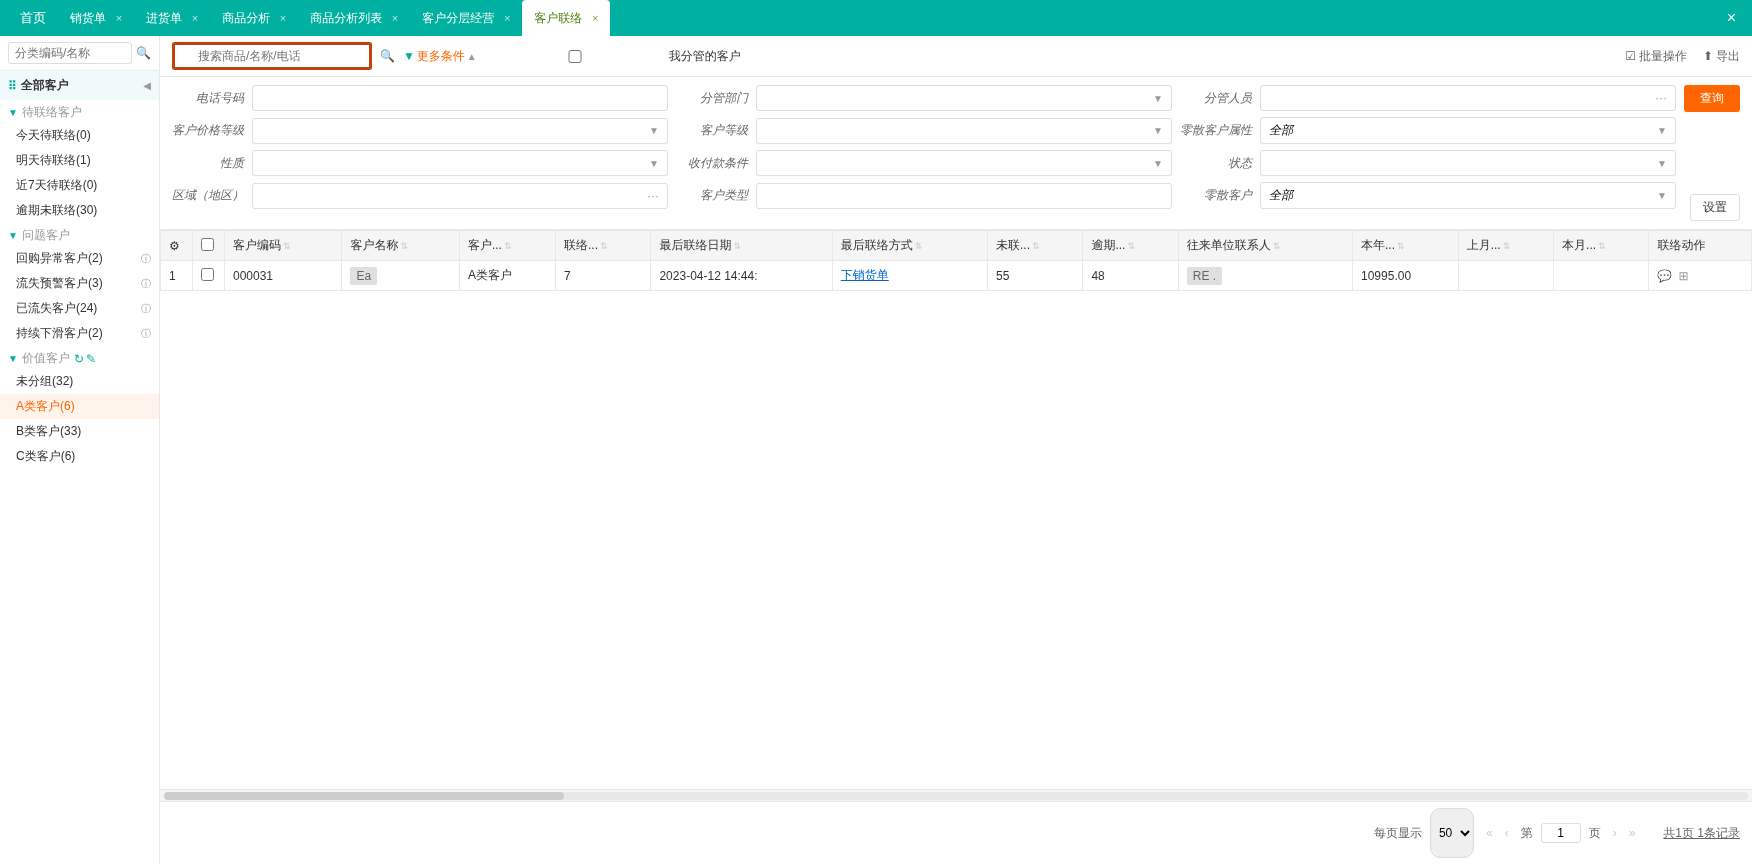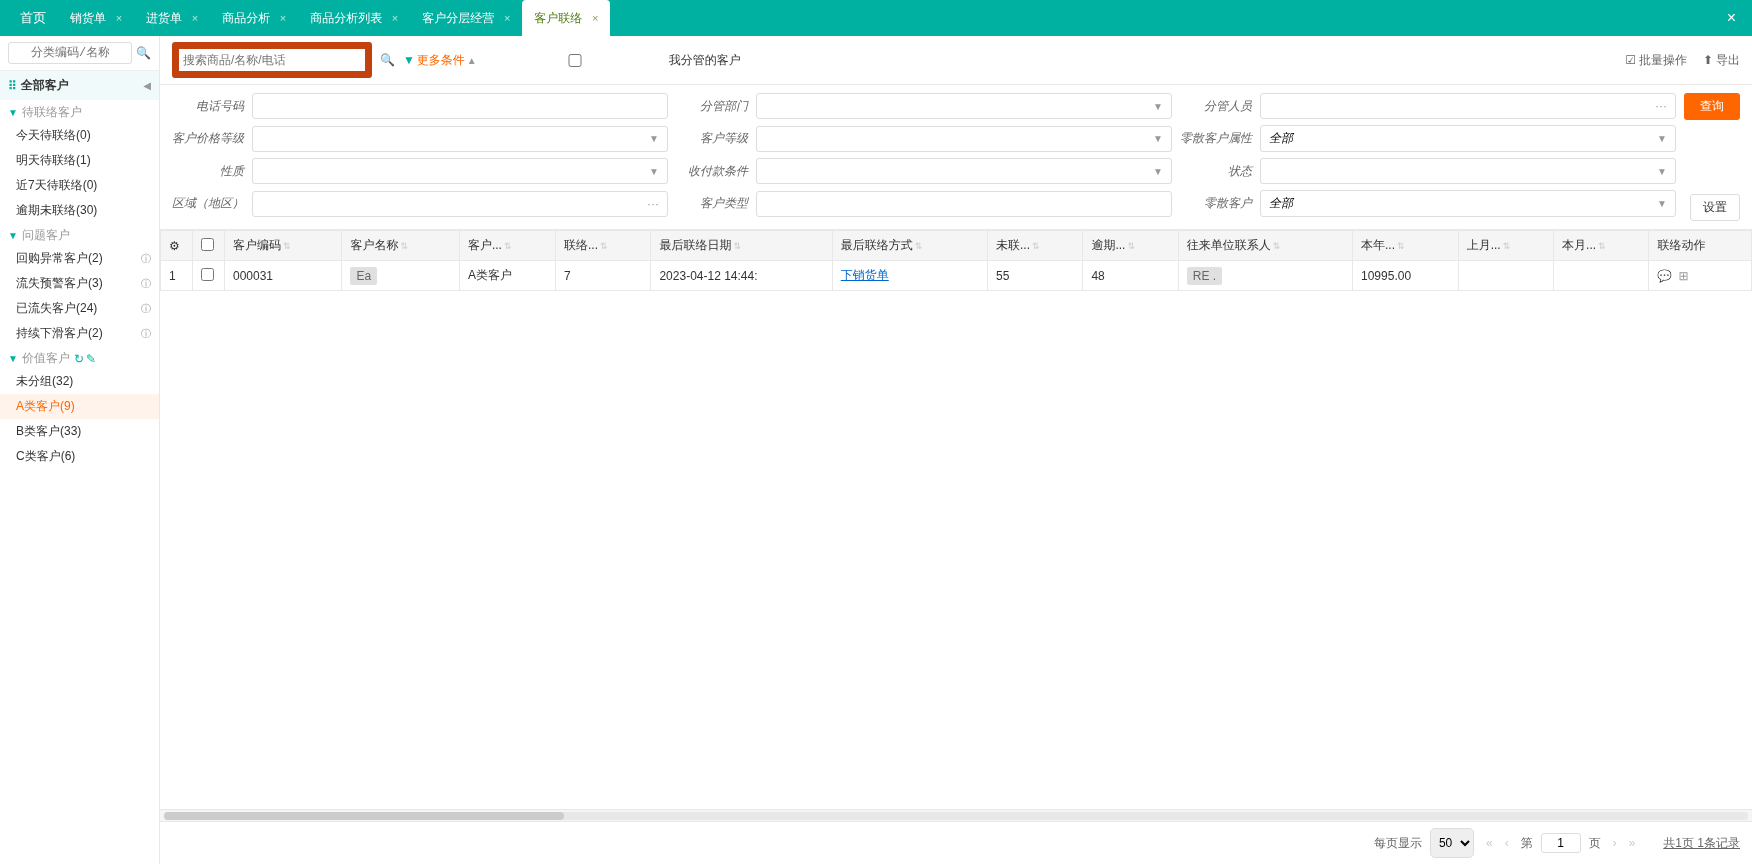--- a/index.html
+++ b/index.html
@@ -13,50 +13,50 @@
     .top-nav .home { font-size: 13px; }
     .top-nav .spacer { flex: 1; }
     .top-nav .close-btn { color: #fff; font-size: 16px; cursor: pointer; padding: 0 8px; }
 
     
     .main { display: flex; height: calc(864px - 36px); }
 
     
     .sidebar { width: 160px; background: #fff; border-right: 1px solid #e8e8e8; overflow-y: auto; flex-shrink: 0; }
     .sidebar-search { padding: 6px 8px; display: flex; align-items: center; border-bottom: 1px solid #eee; }
-    .sidebar-search input { border: 1px solid #ddd; border-radius: 3px; padding: 3px 22px; width: 100%; outline: none; font-size: 12px; font-family: Liberation Mono, monospace; }
+    .sidebar-search input { border: 1px solid #ddd; border-radius: 3px; padding: 3px 6px; width: 100%; outline: none; font-size: 12px; }
     .sidebar-search .search-icon { margin-left: 4px; color: #00b0a0; cursor: pointer; }
     .sidebar-section-header { display: flex; align-items: center; padding: 6px 8px; background: #f0fafa; cursor: pointer; }
     .sidebar-section-header .dots { margin-right: 4px; color: #00b0a0; font-weight: bold; }
     .sidebar-section-header .label { font-weight: bold; color: #333; flex: 1; font-family: Liberation Serif, serif; }
     .sidebar-section-header .collapse-btn { color: #999; font-size: 10px; }
     .sidebar-group-label { padding: 4px 8px 2px 8px; color: #999; font-size: 11px; display: flex; align-items: center; cursor: pointer; }
     .sidebar-group-label .arrow { margin-right: 4px; font-size: 10px; color: #00b0a0; }
     .sidebar-item { padding: 4px 8px 4px 16px; color: #333; cursor: pointer; display: flex; align-items: center; justify-content: space-between; }
     .sidebar-item.active { background: #fff3ec; color: #ff6600; }
     .sidebar-item .item-label { flex: 1; }
     .sidebar-item .item-icon { color: #999; font-size: 10px; margin-left: 4px; }
 
     
     .content { flex: 1; display: flex; flex-direction: column; overflow: hidden; }
 
     
     .search-bar { background: #fff; border-bottom: 1px solid #e8e8e8; padding: 6px 12px; display: flex; align-items: center; gap: 8px; }
-    .search-bar input { border: 7px solid #c2410c; border-radius: 3px; padding: 4px 4px; width: 180px; outline: none; font-size: 12px; }
+    .search-bar input { border: 3px solid #c2410c; border-radius: 3px; padding: 4px 23px; width: 180px; outline: none; font-size: 12px; }
     .search-bar .search-btn { color: #00b0a0; cursor: pointer; }
     .search-bar .filter-btn { color: #ff6600; cursor: pointer; display: flex; align-items: center; gap: 2px; }
     .search-bar .checkbox-label { display: flex; align-items: center; gap: 4px; color: #333; cursor: pointer; }
     .search-bar .spacer { flex: 1; }
     .search-bar .action-btn { color: #666; cursor: pointer; display: flex; align-items: center; gap: 3px; }
     .search-bar .export-btn { color: #666; cursor: pointer; display: flex; align-items: center; gap: 3px; margin-left: 8px; }
 
     
     .filter-area { background: #fff; border-bottom: 1px solid #e8e8e8; padding: 8px 12px; }
     .filter-row { display: flex; align-items: center; margin-bottom: 6px; gap: 8px; }
-    .filter-row:last-child { margin-bottom: 4px; }
+    .filter-row:last-child { margin-bottom: 12px; }
     .filter-field { display: flex; align-items: center; flex: 1; min-width: 0; }
     .filter-field .field-label { color: #666; width: 80px; text-align: right; padding-right: 8px; flex-shrink: 0; }
     .filter-field .field-input { flex: 1; border: 1px solid #ddd; border-radius: 3px; padding: 4px 8px; display: flex; align-items: center; justify-content: space-between; min-height: 26px; background: #fff; cursor: pointer; }
     .filter-field .field-input .arrow { color: #999; font-size: 10px; }
     .filter-field .field-input .dots-btn { color: #999; font-size: 12px; }
     .query-btn { background: #ff6600; color: #fff; border: none; border-radius: 3px; padding: 5px 16px; cursor: pointer; font-size: 12px; }
     .setting-btn { background: #fff; color: #333; border: 1px solid #ddd; border-radius: 3px; padding: 4px 12px; cursor: pointer; font-size: 12px; display: block; margin-top: 4px; }
 
     
     .table-area { flex: 1; overflow: auto; background: #fff; margin: 0; }
@@ -66,21 +66,21 @@
     thead th .col-header { display: flex; align-items: center; gap: 2px; }
     thead th .sort-icon { color: #ccc; font-size: 9px; }
     tbody tr { background: #fff; }
     tbody td { border: 1px solid #e8e8e8; padding: 6px 8px; color: #333; white-space: nowrap; font-size: 12px; }
     .link-text { color: #0066cc; cursor: pointer; text-decoration: underline; }
     .action-icons { display: flex; gap: 6px; color: #999; cursor: pointer; }
 
     
     .pagination { background: #fff; border-top: 1px solid #e8e8e8; padding: 6px 12px; display: flex; align-items: center; gap: 8px; justify-content: flex-end; }
     .pagination .page-size-label { color: #666; }
-    .pagination .page-size-select { border: 1px solid #ddd; border-radius: 5px; padding: 6px 4px; }
+    .pagination .page-size-select { border: 1px solid #ddd; border-radius: 10px; padding: 16px 4px; }
     .pagination .page-nav { display: flex; align-items: center; gap: 4px; color: #666; }
     .pagination .page-nav span { cursor: pointer; padding: 2px 4px; }
     .pagination .page-nav span.disabled { color: #ccc; cursor: default; }
     .pagination .page-input { border: 1px solid #ddd; border-radius: 3px; padding: 2px 4px; width: 40px; text-align: center; }
     .pagination .total-label { color: #666; margin-left: 16px; text-decoration: underline; }
 
     
     .scroll-bar-area { height: 12px; background: #f5f5f5; border-top: 1px solid #e8e8e8; display: flex; align-items: center; padding: 0 4px; }
     .scroll-track { flex: 1; height: 8px; background: #e8e8e8; border-radius: 4px; position: relative; }
     .scroll-thumb { width: 400px; height: 8px; background: #ccc; border-radius: 4px; position: absolute; left: 0; }
@@ -176,21 +176,21 @@
     <div class="sidebar-group-label">
       <span class="arrow">▼</span>
       <span>价值客户</span>
       <span style="margin-left:4px;color:#00b0a0;cursor:pointer;">↻</span>
       <span style="margin-left:2px;color:#00b0a0;cursor:pointer;">✎</span>
     </div>
     <div class="sidebar-item">
       <span class="item-label">未分组(32)</span>
     </div>
     <div class="sidebar-item active">
-      <span class="item-label">A类客户(9)</span>
+      <span class="item-label">A类客户(6)</span>
     </div>
     <div class="sidebar-item">
       <span class="item-label">B类客户(33)</span>
     </div>
     <div class="sidebar-item">
       <span class="item-label">C类客户(6)</span>
     </div>
   </div>
 
   <div class="content">

